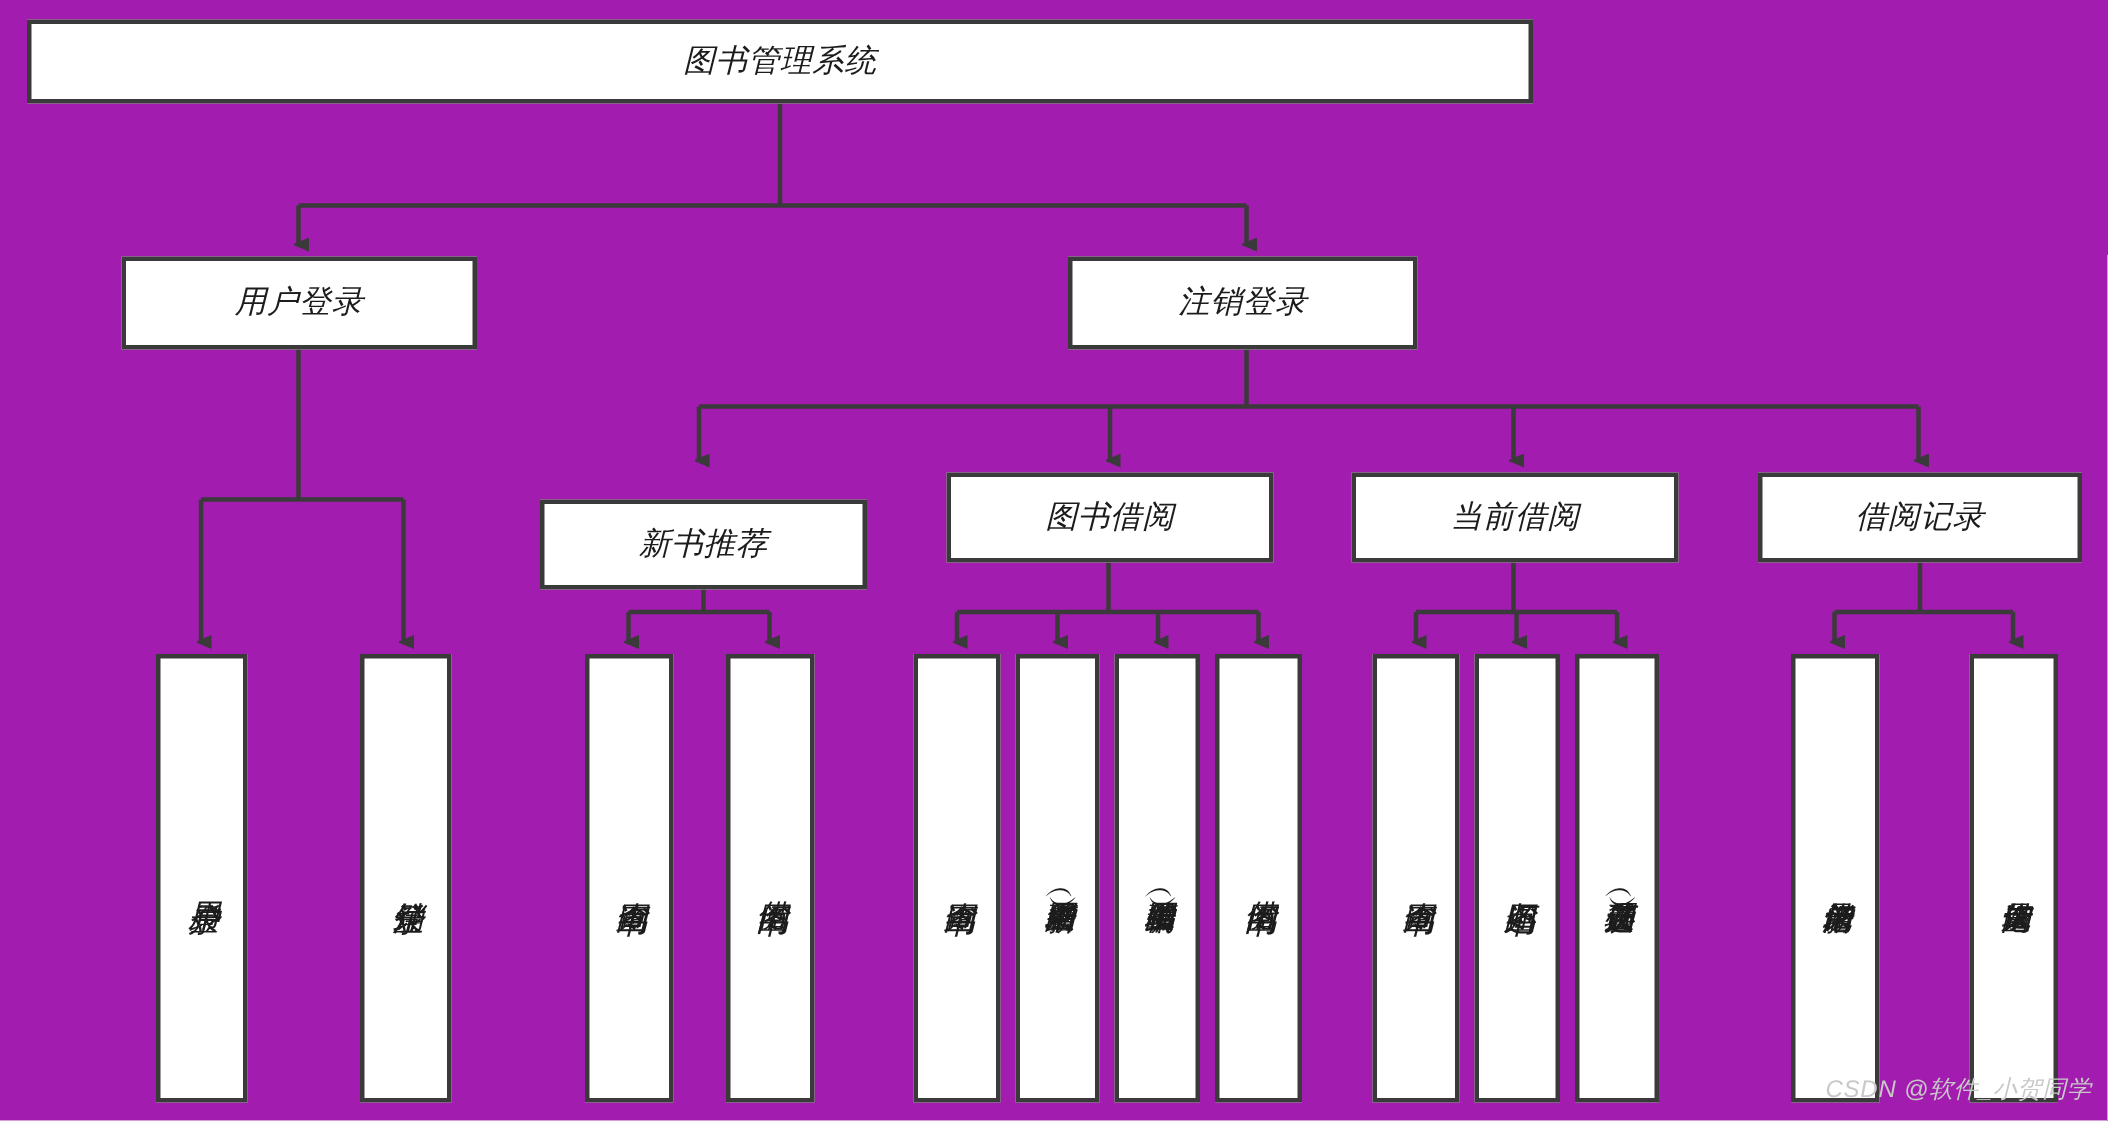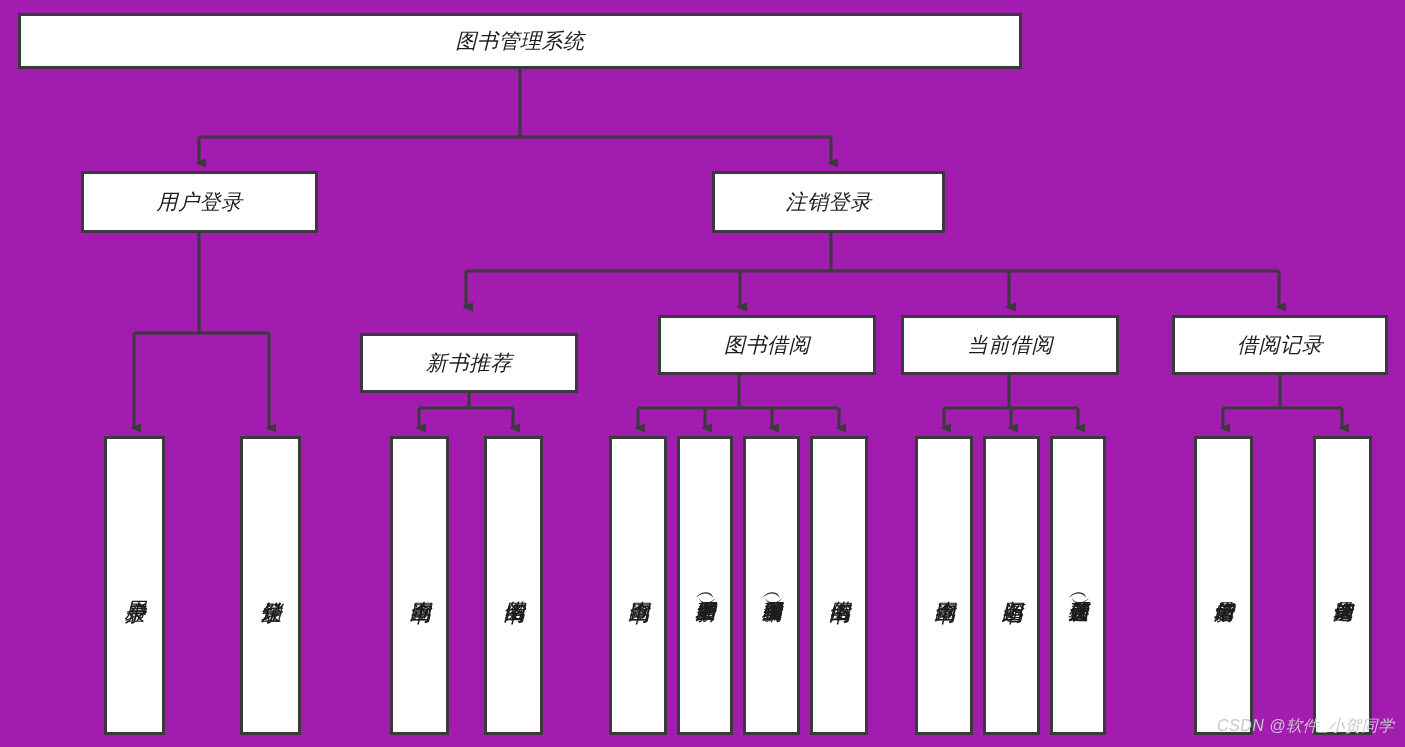--- a/index.html
+++ b/index.html
@@ -116,21 +116,21 @@
       <path d="M1342,408 L1342,428" marker-end="url(#arrow)"></path>
     </g>
   </svg>
 
   <div class="node horiz" style="left:18px; top:13px; width:1004px; height:56px;">图书管理系统</div>
 
   <div class="node horiz" style="left:81px; top:171px; width:237px; height:62px;">用户登录</div>
   <div class="node horiz" style="left:712px; top:171px; width:233px; height:62px;">注销登录</div>
 
   <div class="node horiz" style="left:360px; top:333px; width:218px; height:60px;">新书推荐</div>
-  <div class="node horiz" style="left:631px; top:315px; width:218px; height:60px;margin-left:27px;">图书借阅</div>
+  <div class="node horiz" style="left:631px; top:315px; width:218px; height:60px;">图书借阅</div>
   <div class="node horiz" style="left:901px; top:315px; width:218px; height:60px;">当前借阅</div>
   <div class="node horiz" style="left:1172px; top:315px; width:216px; height:60px;">借阅记录</div>
 
   <div class="node vert" style="left:104px; top:436px; width:61px; height:299px;">用户登录</div>
   <div class="node vert" style="left:240px; top:436px; width:61px; height:299px;">注销登录</div>
 
   <div class="node vert" style="left:390px; top:436px; width:59px; height:299px;">查询图书</div>
   <div class="node vert" style="left:484px; top:436px; width:59px; height:299px;">借阅图书</div>
 
   <div class="node vert" style="left:609px; top:436px; width:58px; height:299px;">查询图书</div>

